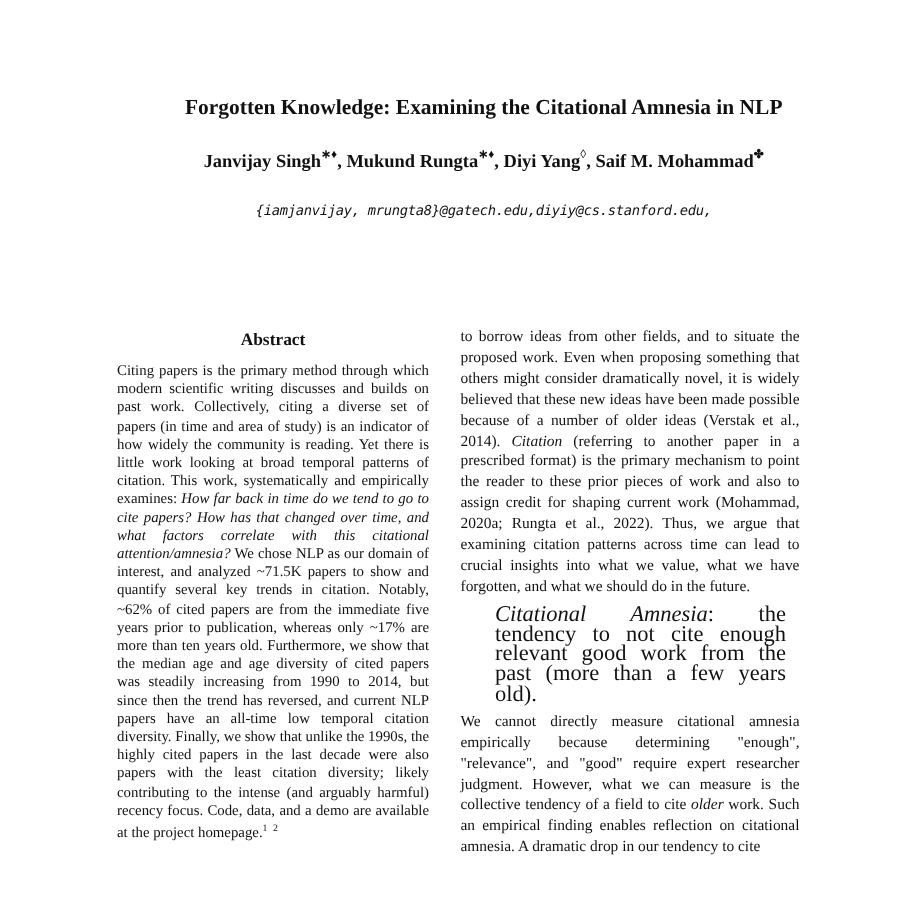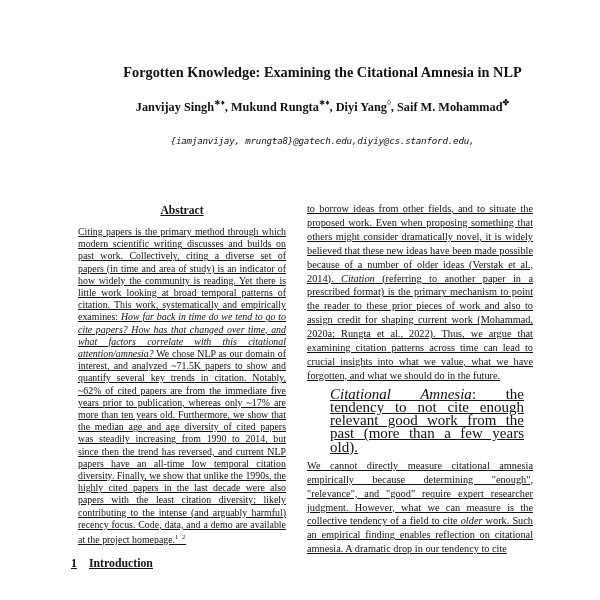--- a/index.html
+++ b/index.html
@@ -21,21 +21,21 @@
   .affil {
     position:absolute; top:121px; left:20px; right:20px;
     text-align:center; font-size:10.8px;
   }
   .affil sup { font-size:7.5px; }
   .emails {
     position:absolute; top:135px; left:20px; right:20px;
     text-align:center; font-family:"DejaVu Sans Mono", monospace;
     font-size:9.2px; line-height:12px; letter-spacing:-0.2px;font-style:italic;
   }
-  .col { position:absolute; top:202px; text-align:justify;text-decoration:underline; }
+  .col { position:absolute; top:218px; text-align:justify; }
   .col-left  { left:71px;  width:222px; }
   .col-right { left:307px; width:226px; }
   .abs-head {
     text-align:center; font-weight:bold; font-size:11.6px;
     margin:2px 0 9px 0;
   }
   .abs-text {
     margin:0 7px; font-size:9.9px; line-height:12.2px; text-align:justify;
   }
   .abs-text sup { font-size:6.5px; letter-spacing:1px; }
@@ -61,23 +61,20 @@
   </div>
 
 
   <div class="emails">
     <div>{iamjanvijay, mrungta8}@gatech.edu,diyiy@cs.stanford.edu,</div>
   </div>
 
   <div class="col col-left">
     <div class="abs-head">Abstract</div>
     <p class="abs-text"><span>Citing papers is the primary method through which modern scientific writing discusses and builds on past work. Collectively, citing a diverse set of papers (in time and area of study) is an indicator of how widely the community is reading. Yet there is little work looking at broad temporal patterns of citation. This work, systematically and empirically examines: </span><i>How far back in time do we tend to go to cite papers? How has that changed over time, and what factors correlate with this citational attention/amnesia?</i><span> We chose NLP as our domain of interest, and analyzed ~71.5K papers to show and quantify several key trends in citation. Notably, ~62% of cited papers are from the immediate five years prior to publication, whereas only ~17% are more than ten years old. Furthermore, we show that the median age and age diversity of cited papers was steadily increasing from 1990 to 2014, but since then the trend has reversed, and current NLP papers have an all-time low temporal citation diversity. Finally, we show that unlike the 1990s, the highly cited papers in the last decade were also papers with the least citation diversity; likely contributing to the intense (and arguably harmful) recency focus. Code, data, and a demo are available at the project homepage.</span><sup>1 2</sup></p>
-    <div class="sec-head">
-      <span class="secnum">1</span><span class="sectitle">Introduction</span>
-    </div>
   </div>
 
   <div class="col col-right">
     <p class="body-p"><span>to borrow ideas from other fields, and to situate the proposed work. Even when proposing something that others might consider dramatically novel, it is widely believed that these new ideas have been made possible because of a number of older ideas (Verstak et al., 2014). </span><i>Citation</i><span> (referring to another paper in a prescribed format) is the primary mechanism to point the reader to these prior pieces of work and also to assign credit for shaping current work (Mohammad, 2020a; Rungta et al., 2022). Thus, we argue that examining citation patterns across time can lead to crucial insights into what we value, what we have forgotten, and what we should do in the future.</span></p>
     <div class="quote"><i>Citational Amnesia</i><span>: the tendency to not cite enough relevant good work from the past (more than a few years old).</span></div>
     <p class="body-p"><span>We cannot directly measure citational amnesia empirically because determining "enough", "relevance", and "good" require expert researcher judgment. However, what we can measure is the collective tendency of a field to cite </span><i>older</i><span> work. Such an empirical finding enables reflection on citational amnesia. A dramatic drop in our tendency to cite</span></p>
   </div>
 
 </div>
 

